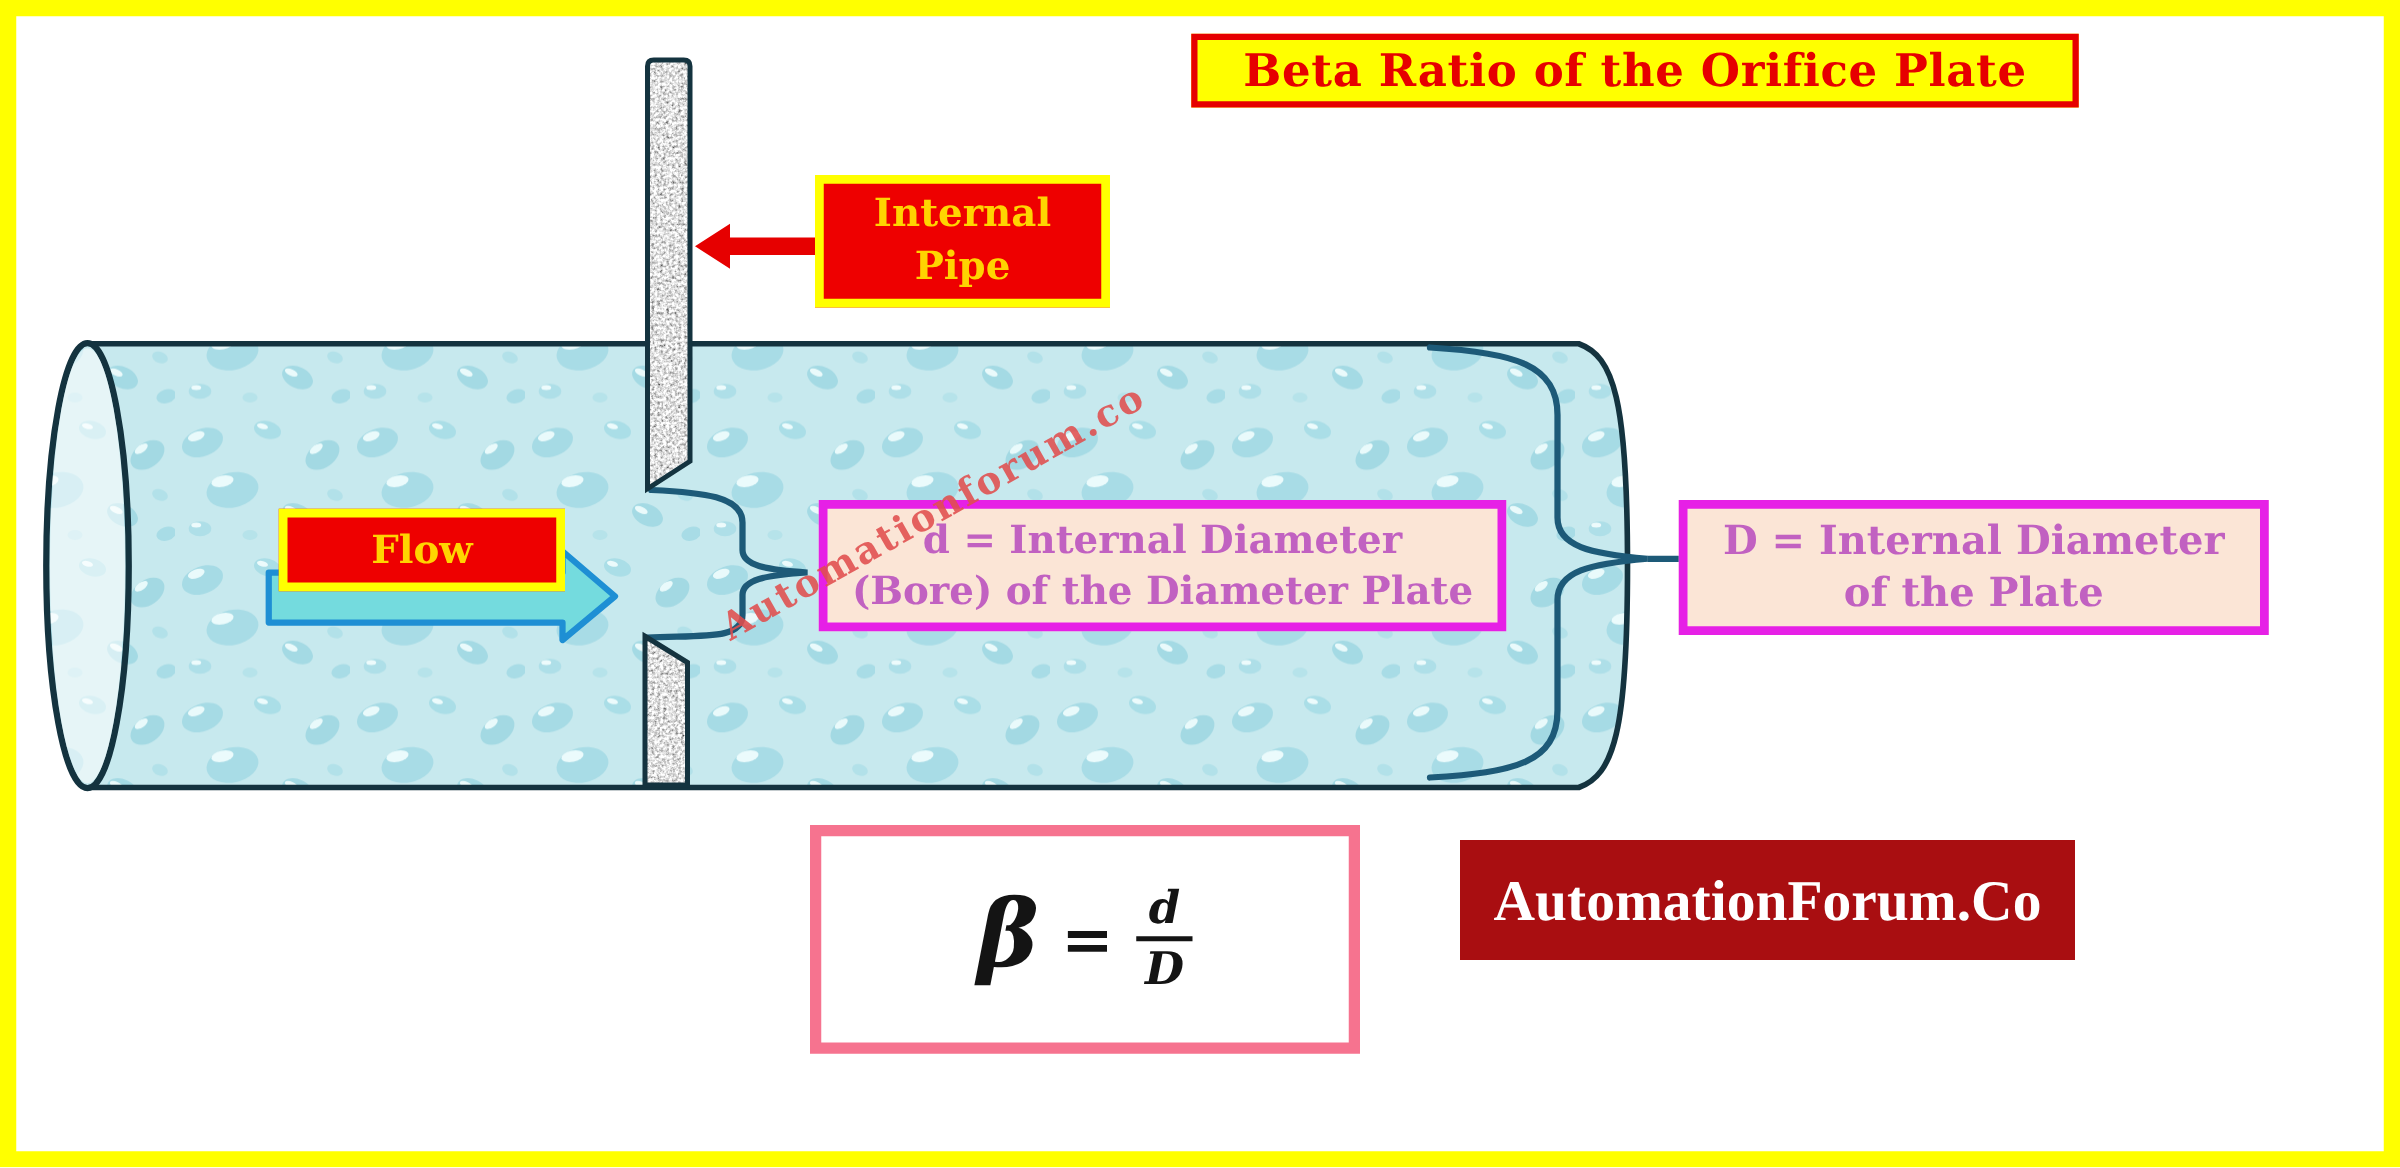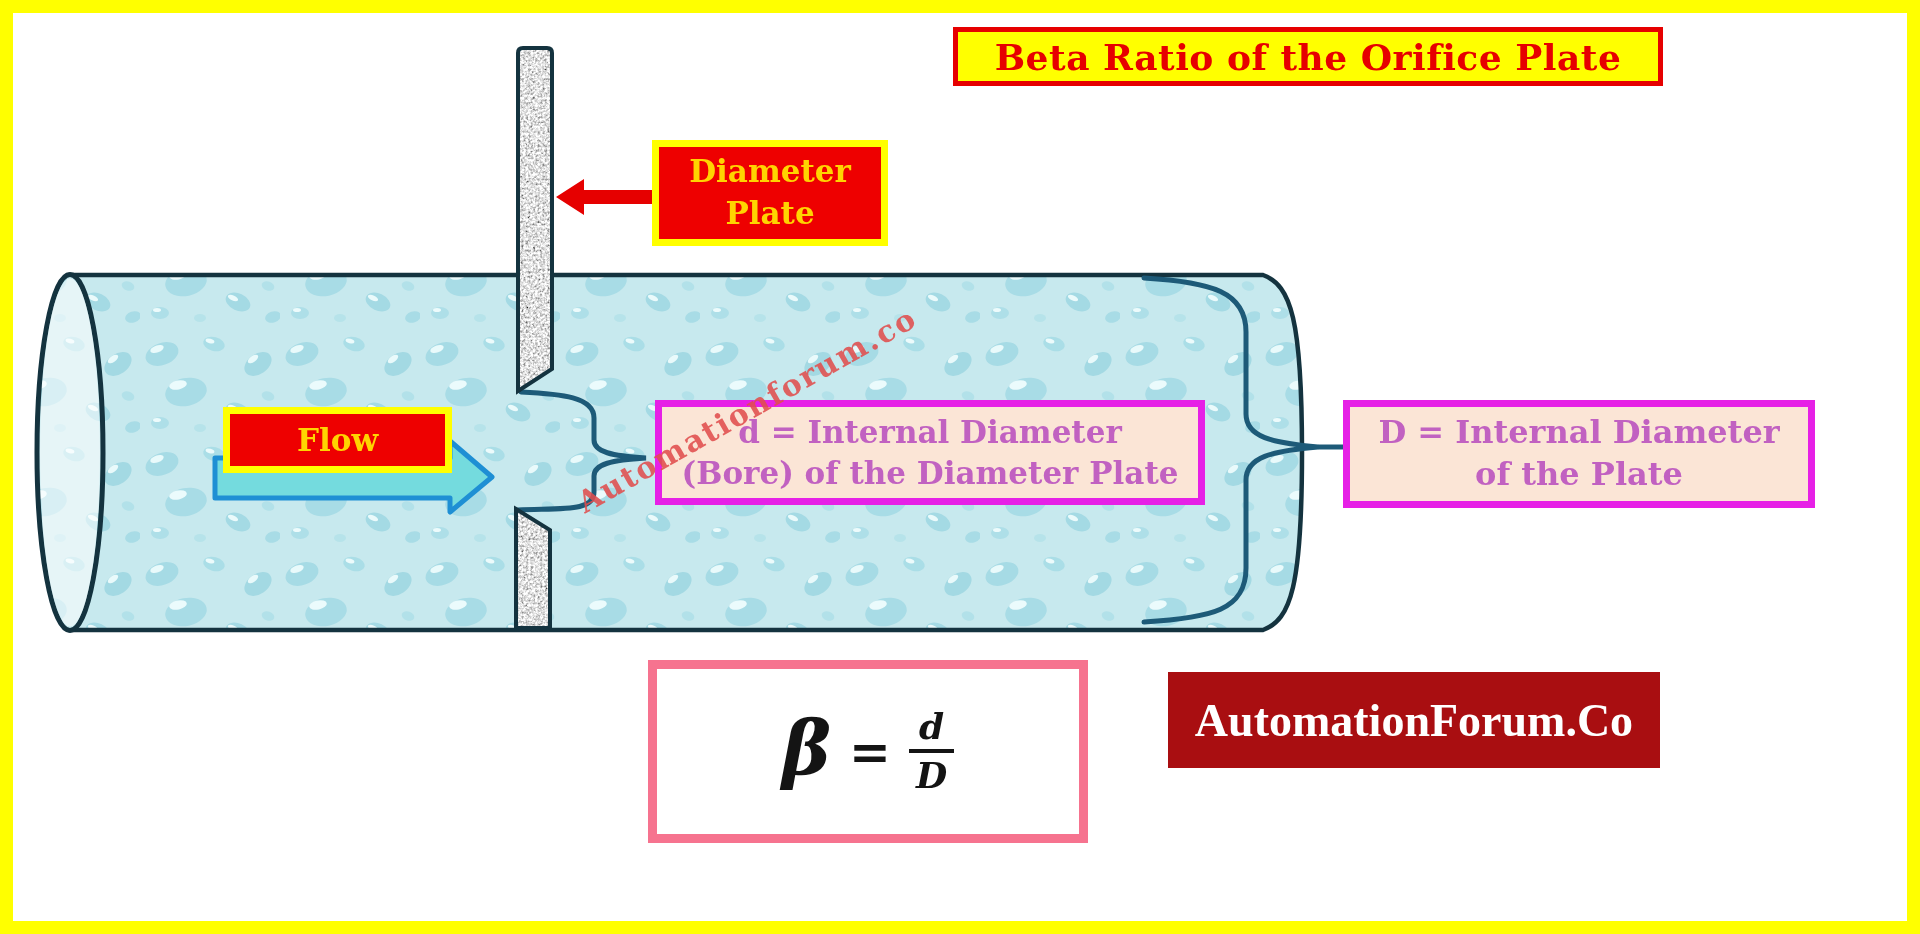--- a/index.html
+++ b/index.html
@@ -136,22 +136,22 @@
     </g>
 
     <path d="M 652 190 L 584 190 L 584 179 L 556 197 L 584 215 L 584 204 L 652 204 Z" fill="#e60000"></path>
   </svg>
 
   <div class="box title-box">
     <span>Beta Ratio of the Orifice Plate</span>
   </div>
 
   <div class="box orifice-label">
-    <span>Diameter</span>
-    <span>Plate</span>
+    <span>Internal</span>
+    <span>Pipe</span>
   </div>
 
   <div class="box flow-label">
     <span>Flow</span>
   </div>
 
   <div class="box bore-label">
     <span>d = Internal Diameter</span>
     <span>(Bore) of the Diameter Plate</span>
   </div>

